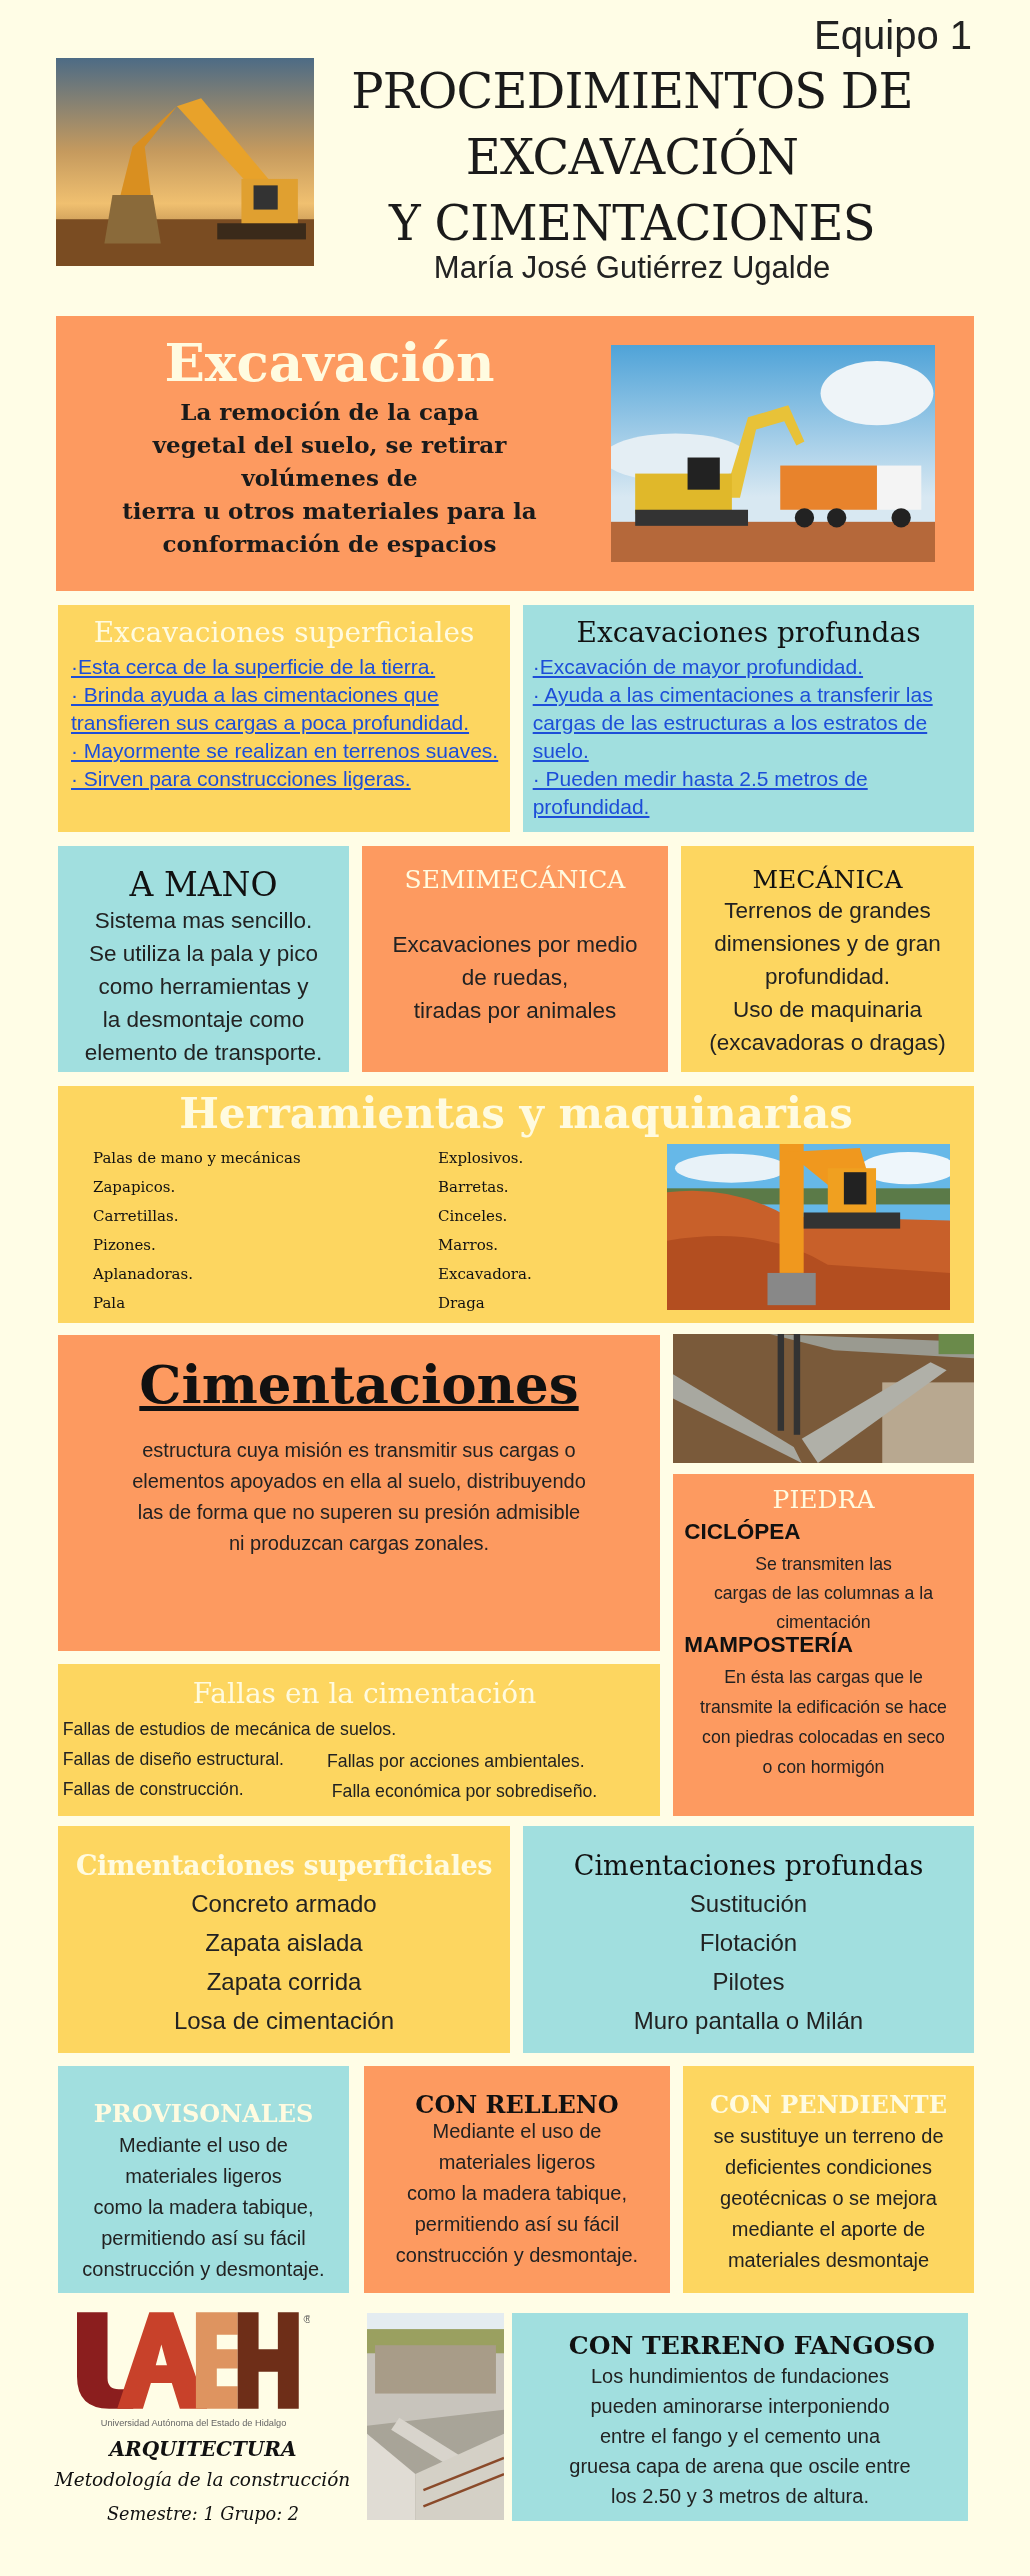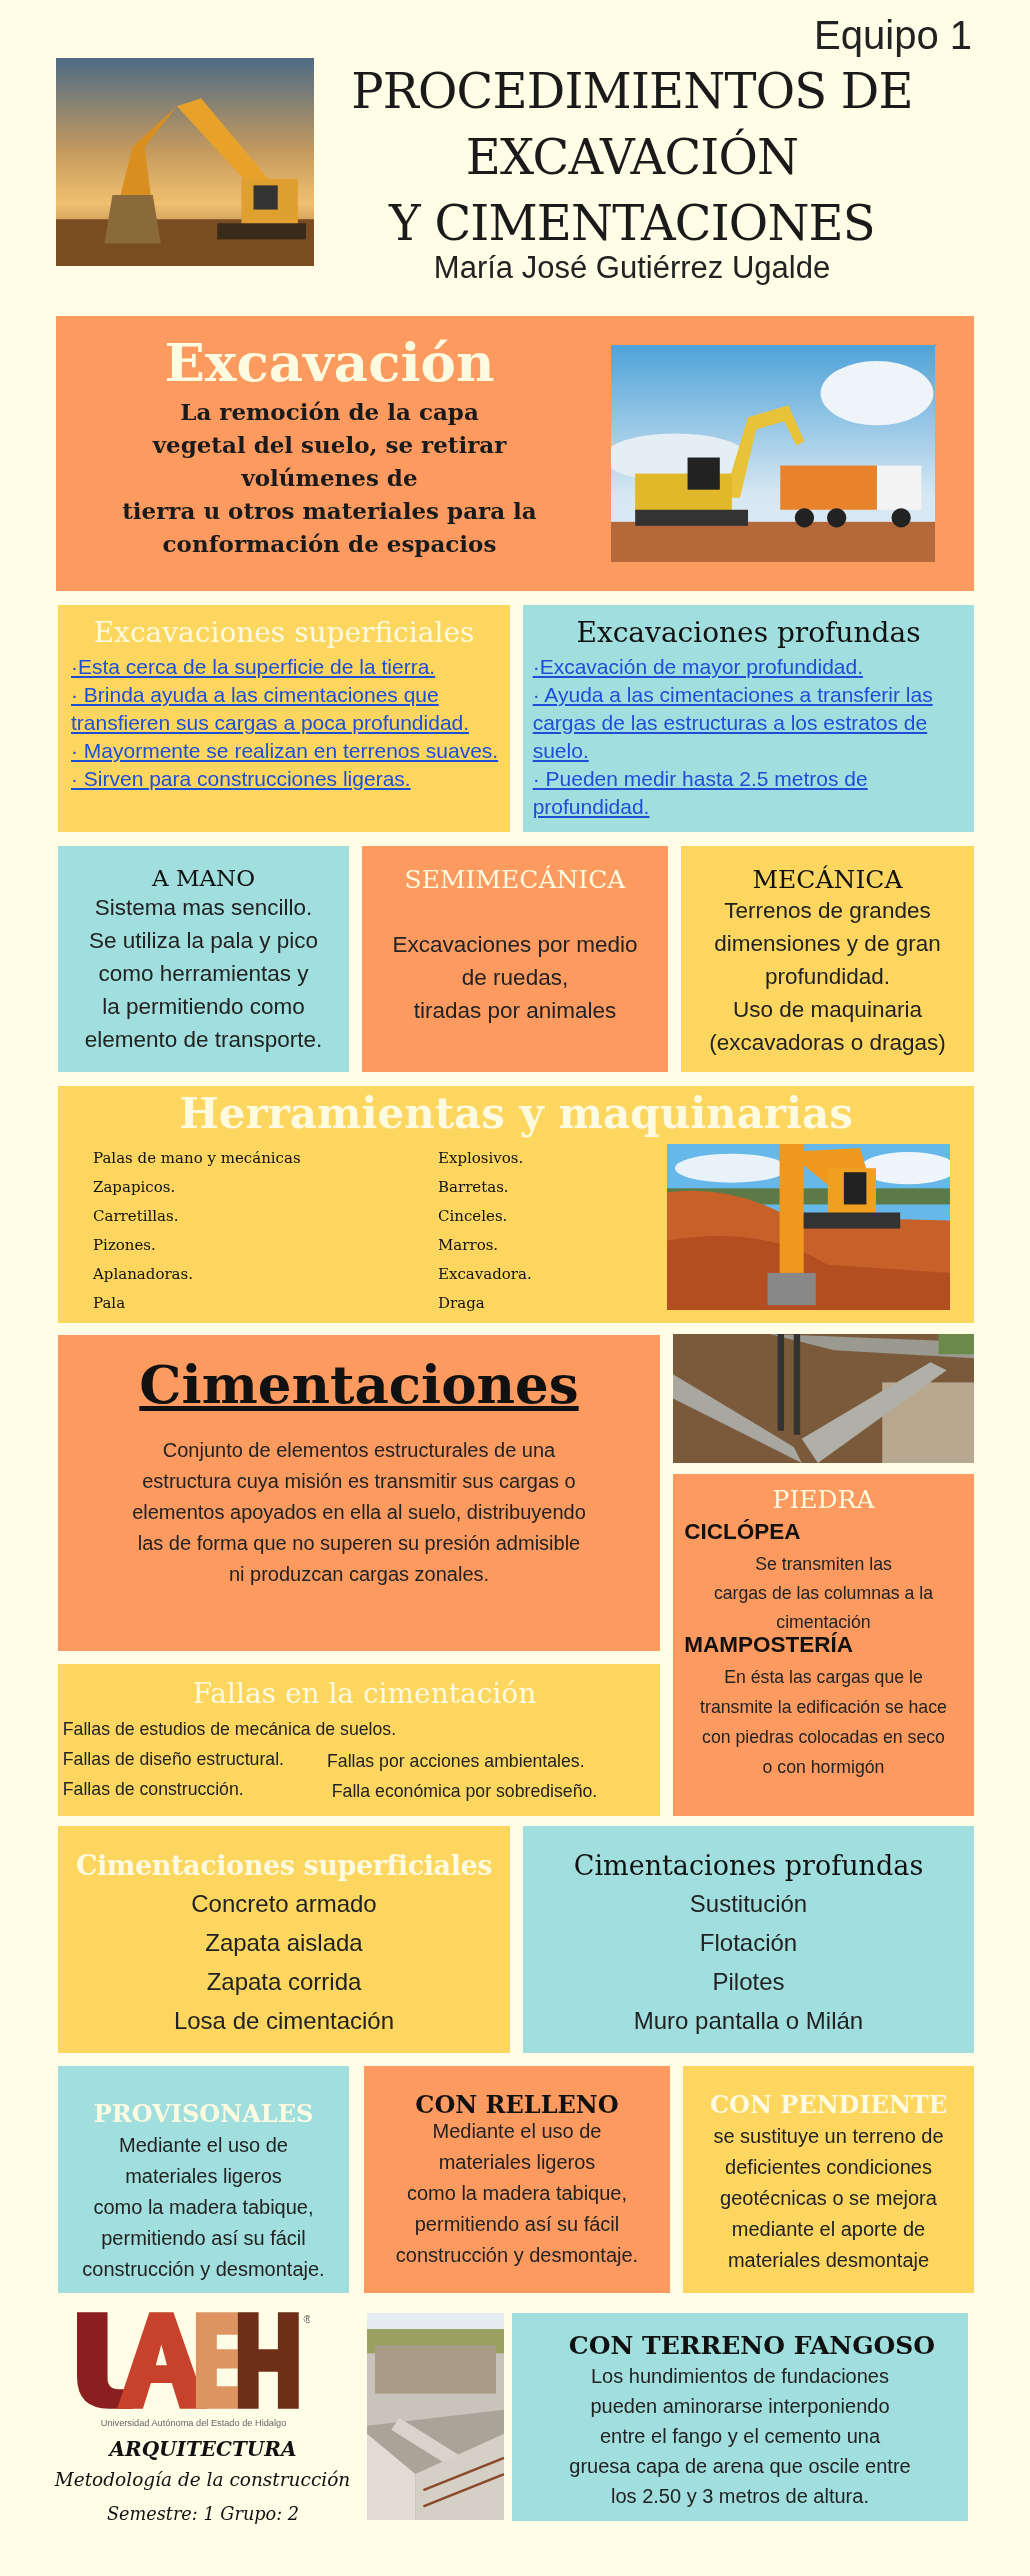--- a/index.html
+++ b/index.html
@@ -105,26 +105,26 @@
     <p>·Excavación de mayor profundidad.</p>
     <p>· Ayuda a las cimentaciones a transferir las</p>
     <p>cargas de las estructuras a los estratos de</p>
     <p>suelo.</p>
     <p>· Pueden medir hasta 2.5 metros de</p>
     <p>profundidad.</p>
   </div>
 </div>
 
 <div class="abs teal center" style="left:58px;top:846px;width:291px;height:226px;padding-top:19.3px;">
-  <div class="serif" style="font-size:23px;color:#111;">A MANO</div>
+  <div class="serif" style="font-size:33px;color:#111;">A MANO</div>
   <div class="body-sans" style="font-size:22.5px;line-height:33px;">
     <div>Sistema mas sencillo.</div>
     <div>Se utiliza la pala y pico</div>
     <div>como herramientas y</div>
-    <div>la permitiendo como</div>
+    <div>la desmontaje como</div>
     <div>elemento de transporte.</div>
   </div>
 </div>
 <div class="abs orange center" style="left:362px;top:846px;width:306px;height:226px;padding-top:19.3px;">
   <div class="serif cream-text" style="font-size:25px;">SEMIMECÁNICA</div>
   <div class="body-sans" style="font-size:22.5px;line-height:33px;margin-top:34px;">
     <div>Excavaciones por medio</div>
     <div>de ruedas,</div>
     <div>tiradas por animales</div>
   </div>
@@ -172,21 +172,20 @@
       <rect x="220" y="35" width="28" height="40" fill="#222"></rect>
       <rect x="170" y="85" width="120" height="20" fill="#333"></rect>
       <rect x="125" y="160" width="60" height="40" fill="#888"></rect>
     </svg>
   </div>
 </div>
 
 <div class="abs orange" style="left:58px;top:1335px;width:602px;height:316px;">
   <div class="abs center serif" style="left:0;top:17.7px;width:602px;font-size:53px;font-weight:bold;color:#111;text-decoration:underline;">Cimentaciones</div>
   <div class="abs center body-sans" style="left:0;top:100px;width:602px;font-size:20px;line-height:31px;">
-    <div>Conjunto de elementos estructurales de una</div>
     <div>estructura cuya misión es transmitir sus cargas o</div>
     <div>elementos apoyados en ella al suelo, distribuyendo</div>
     <div>las de forma que no superen su presión admisible</div>
     <div>ni produzcan cargas zonales.</div>
   </div>
 </div>
 <div class="abs photo" style="left:673px;top:1334px;width:301px;height:129px;">
   <svg viewBox="0 0 374 160" preserveAspectRatio="none">
     <rect width="374" height="160" fill="#7a5a3a"></rect>
     <rect x="260" y="60" width="114" height="100" fill="#b8a890"></rect>

